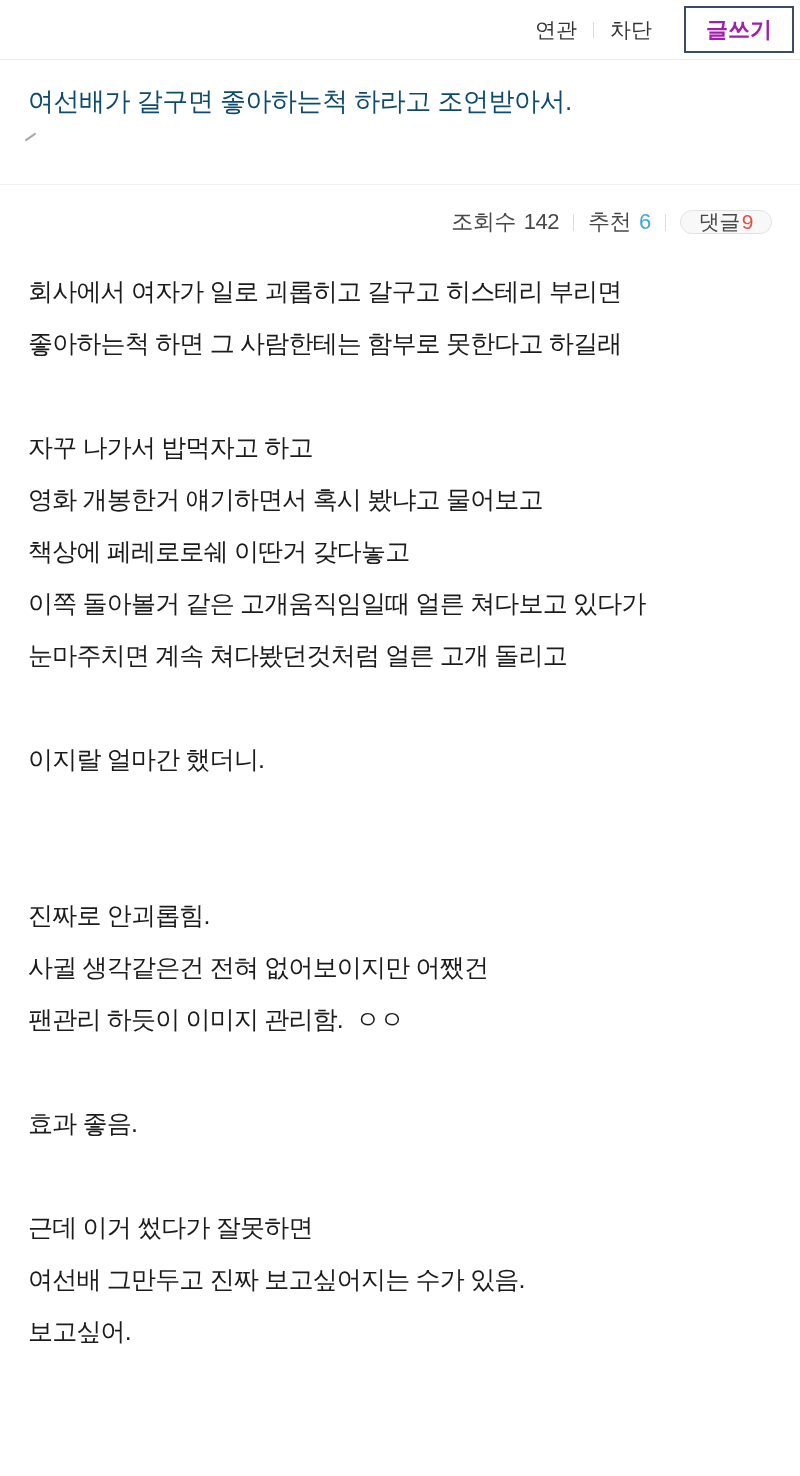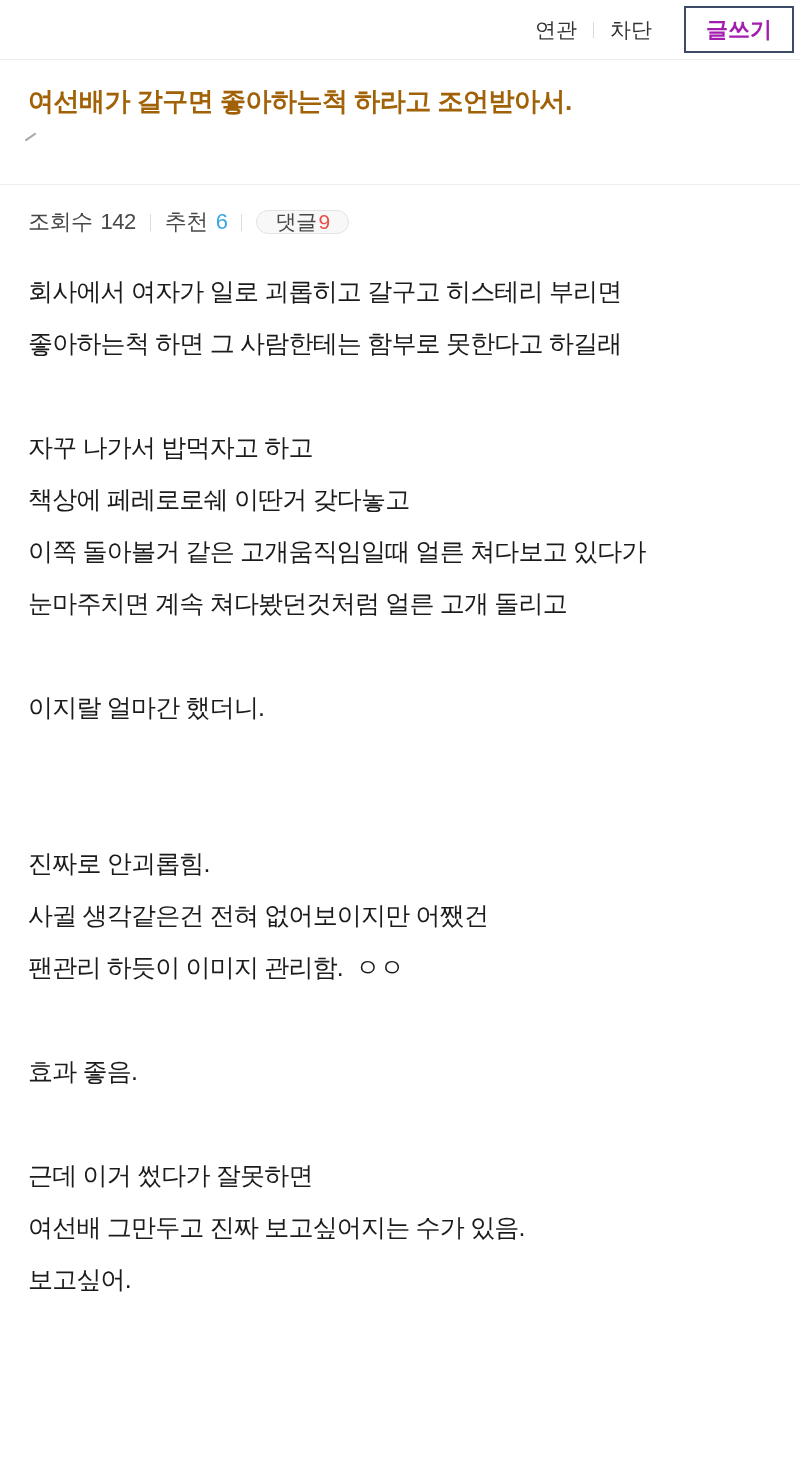--- a/index.html
+++ b/index.html
@@ -60,42 +60,43 @@
 
   
   .title-block {
     padding: 24px 28px 10px 28px;
     border-bottom: 1px solid #eeeeee;
     position: relative;
     min-height: 125px;
   }
   .post-title {
     font-size: 26px;
-    font-weight: bold;
-    color: #a16207;
+    font-weight: normal;
+    color: #0c4a6e;
     letter-spacing: -0.5px;
     line-height: 1.35;
   }
   .stray-mark {
     position: absolute;
     left: 24px;
     top: 76px;
     width: 13px;
     height: 2px;
     background: #a9a9a9;
     transform: rotate(-35deg);
     border-radius: 2px;
   }
 
   
   .stats-row {
     display: flex;
     align-items: center;
     padding: 22px 28px 14px 28px;
     gap: 14px;
+    justify-content: flex-end;
   }
   .stat-text {
     font-size: 22px;
     color: #484848;
     letter-spacing: -0.5px;
     display: flex;
     align-items: center;
     gap: 8px;
   }
   .stat-num-views { color: #484848; }
@@ -166,20 +167,21 @@
     <span>댓글</span>
     <span class="comments-count">9</span>
   </span>
 </div>
 
 <div class="post-body">
   <div class="body-line">회사에서 여자가 일로 괴롭히고 갈구고 히스테리 부리면</div>
   <div class="body-line">좋아하는척 하면 그 사람한테는 함부로 못한다고 하길래</div>
   <div class="body-line"></div>
   <div class="body-line">자꾸 나가서 밥먹자고 하고</div>
+  <div class="body-line">영화 개봉한거 얘기하면서 혹시 봤냐고 물어보고</div>
   <div class="body-line">책상에 페레로로쉐 이딴거 갖다놓고</div>
   <div class="body-line">이쪽 돌아볼거 같은 고개움직임일때 얼른 쳐다보고 있다가</div>
   <div class="body-line">눈마주치면 계속 쳐다봤던것처럼 얼른 고개 돌리고</div>
   <div class="body-line"></div>
   <div class="body-line">이지랄 얼마간 했더니.</div>
   <div class="body-line"></div>
   <div class="body-line"></div>
   <div class="body-line">진짜로 안괴롭힘.</div>
   <div class="body-line">사귈 생각같은건 전혀 없어보이지만 어쨌건</div>
   <div class="body-line">팬관리 하듯이 이미지 관리함.  ㅇㅇ</div>

